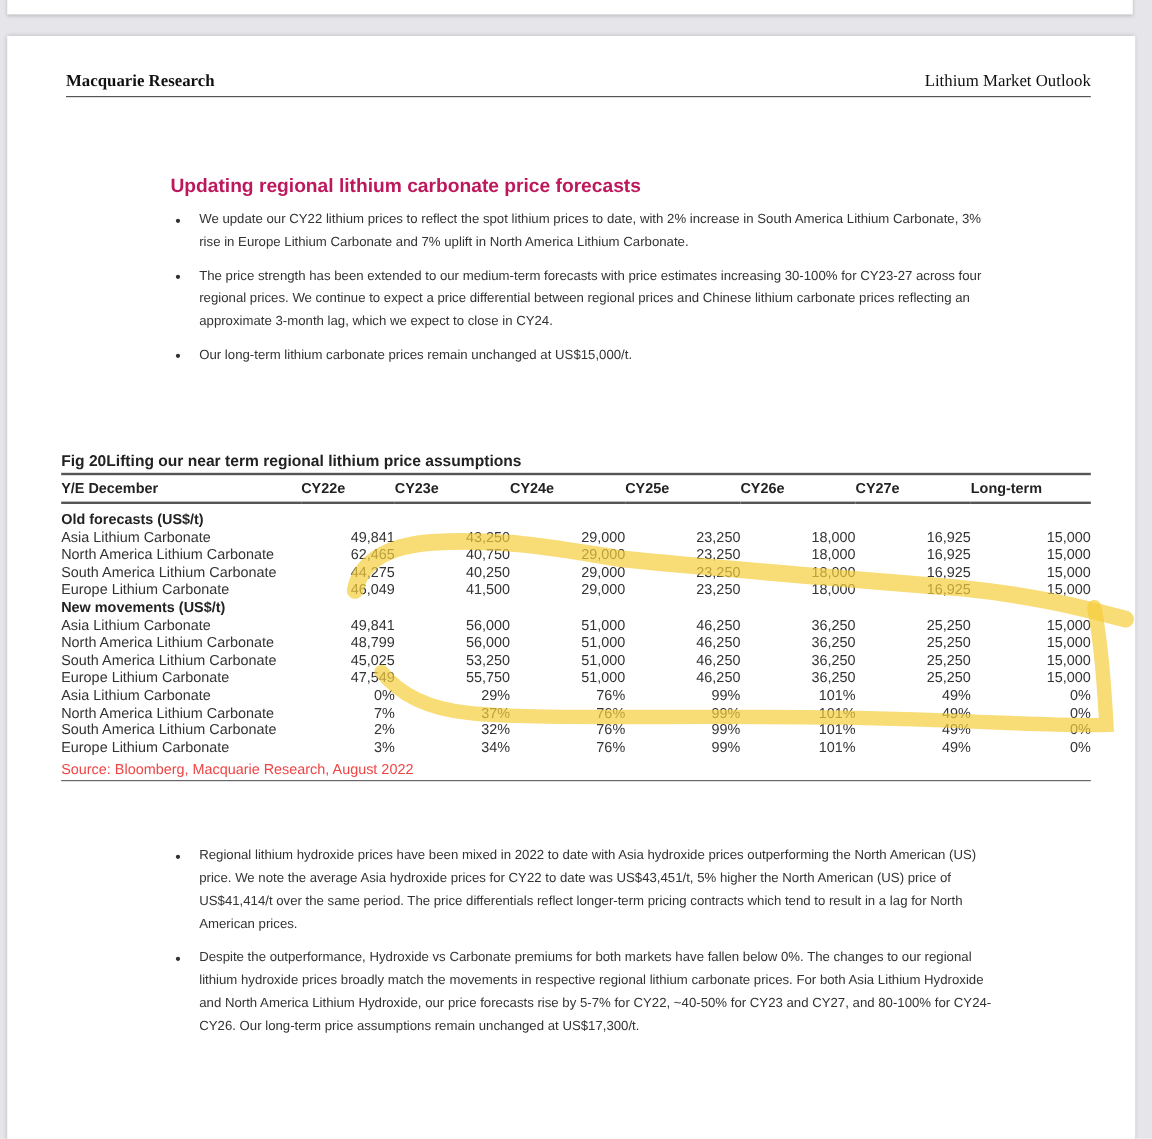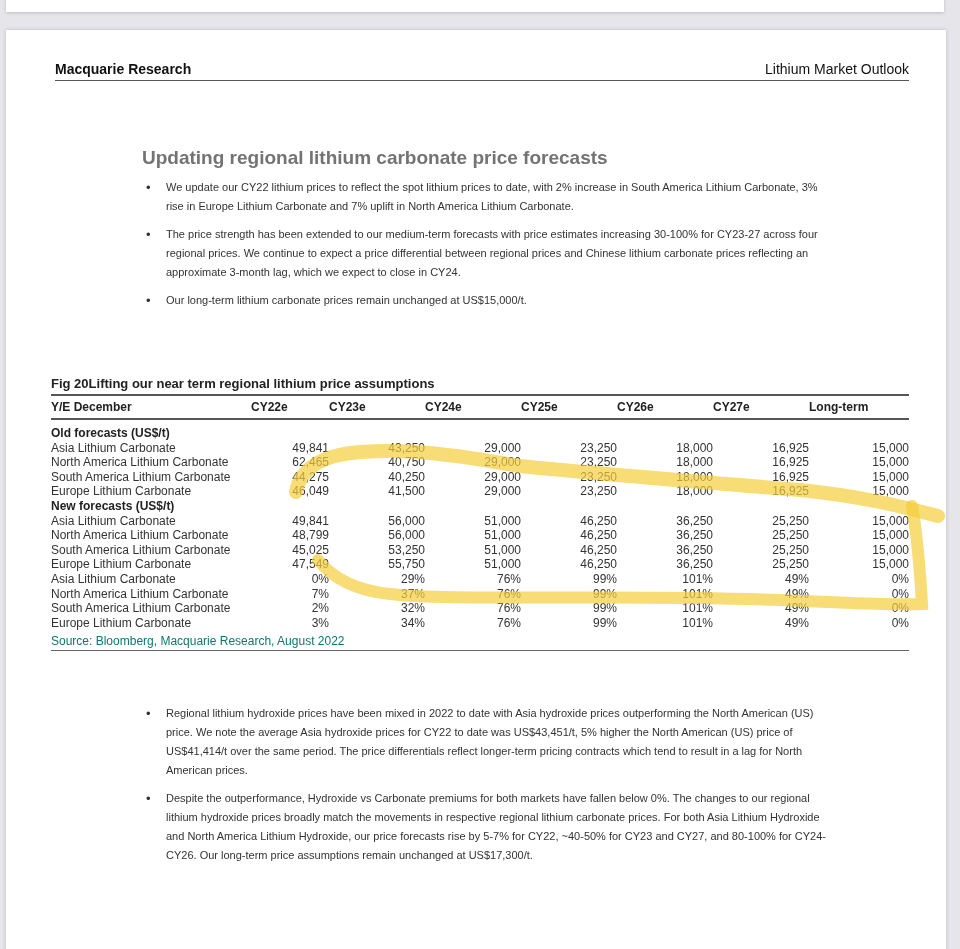--- a/index.html
+++ b/index.html
@@ -2,39 +2,39 @@
 <html><head>
 <meta charset="utf-8">
 <style>
   html, body { margin:0; padding:0; }
   body { width:960px; height:949px; background:#e6e6ea; position:relative; overflow:hidden;
          font-family:"Liberation Sans", sans-serif; color:#222; }
   .prev-page { position:absolute; left:6px; top:-10px; width:938px; height:22px; background:#fff;
                box-shadow:0 1px 3px rgba(0,0,0,0.18); }
   .page { position:absolute; left:6px; top:30px; width:940px; height:940px; background:#fff;
           box-shadow:0 0 4px rgba(0,0,0,0.2); }
-  .hdr { position:absolute; left:49px; top:30px; width:854px; height:20px; border-bottom:1.5px solid #555; }
+  .hdr { position:absolute; left:49px; top:30px; width:854px; height:20px; border-bottom:1.5px solid #555;font-family:Liberation Serif, serif; }
   .hdr-left { position:absolute; left:0; top:1px; font-weight:bold; font-size:14px; color:#111; }
   .hdr-right { position:absolute; right:0; top:1px; font-size:14px; color:#111; }
   .section { position:absolute; left:136px; width:690px; }
-  .section h2 { margin:0 0 9px 0; font-size:19px; font-weight:bold; color:#737373; }
+  .section h2 { margin:0 0 9px 0; font-size:16px; font-weight:bold; color:#be185d; }
   .section ul { margin:0; padding:0; list-style:none; }
   .section li { position:relative; padding-left:24px; font-size:11px; line-height:19px; color:#333; margin-bottom:9px; }
   .section li::before { content:"•"; position:absolute; left:4px; top:0; font-size:13px; color:#333; }
   .fig { position:absolute; left:45px; top:346px; width:858px; }
   .fig-title { font-weight:bold; font-size:13px; color:#222; padding-bottom:3px; border-bottom:2px solid #555; }
   .fig-title .num { }
   table { border-collapse:collapse; width:858px; font-size:12px; color:#333; }
   th { font-weight:bold; text-align:left; padding:4px 0 4px 0; font-size:12px; color:#222; border-bottom:2px solid #555; }
   th:first-child { text-align:left; }
   td { padding:0; line-height:14.6px; text-align:right; }
   td:first-child { text-align:left; }
   tr.group td { font-weight:bold; color:#222; }
   tr.firstgroup td { padding-top:6px; }
-  .source { font-size:12px; color:#0f766e; padding-top:4px; padding-bottom:2px; border-bottom:1.5px solid #666; }
+  .source { font-size:12px; color:#ef4444; padding-top:4px; padding-bottom:2px; border-bottom:1.5px solid #666; }
   .hl { position:absolute; left:0; top:0; pointer-events:none; }
 </style>
 </head>
 <body>
 
 <div class="prev-page"></div>
 
 <div class="page">
   <div class="hdr">
     <span class="hdr-left">Macquarie Research</span>
@@ -115,21 +115,21 @@
             <td>Europe Lithium Carbonate</td>
             <td>46,049</td>
             <td>41,500</td>
             <td>29,000</td>
             <td>23,250</td>
             <td>18,000</td>
             <td>16,925</td>
             <td>15,000</td>
           </tr>
           <tr class="group">
-            <td colspan="8">New forecasts (US$/t)</td>
+            <td colspan="8">New movements (US$/t)</td>
           </tr>
           <tr>
             <td>Asia Lithium Carbonate</td>
             <td>49,841</td>
             <td>56,000</td>
             <td>51,000</td>
             <td>46,250</td>
             <td>36,250</td>
             <td>25,250</td>
             <td>15,000</td>

